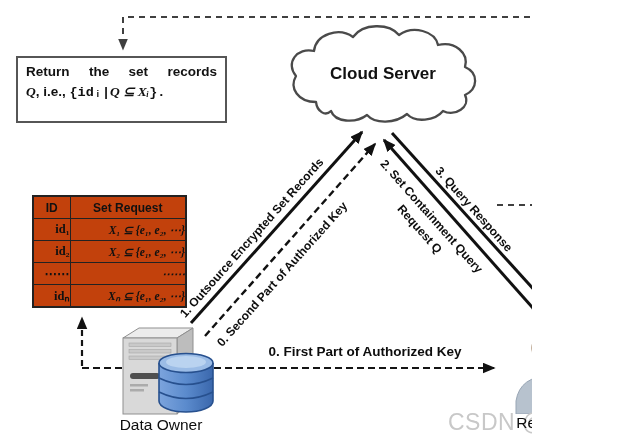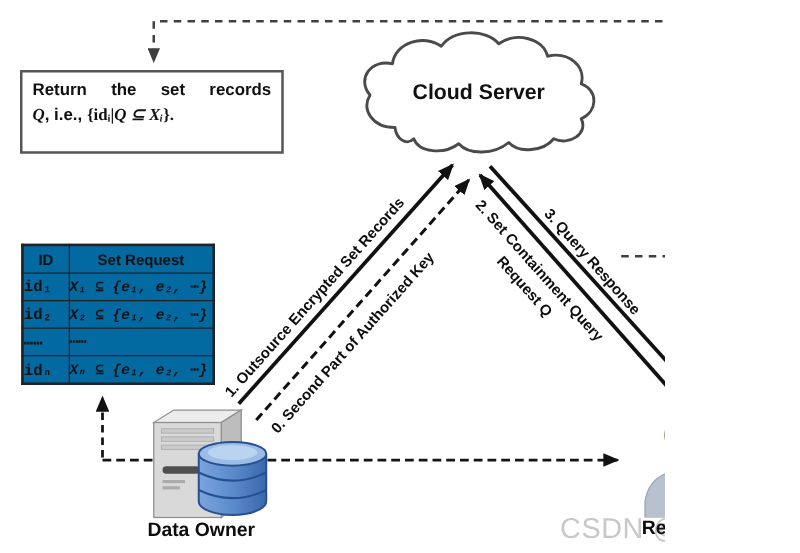--- a/index.html
+++ b/index.html
@@ -7,39 +7,39 @@
          font-family:"Liberation Sans",sans-serif;}
   svg{display:block;}
   
   #wires{position:absolute;left:0;top:0;z-index:1;}
   
   #info-box{position:absolute;left:16px;top:56px;width:211px;height:67px;z-index:2;
             background:#fff;border:2px solid #565656;box-sizing:border-box;
             padding:4px 8px 2px 8px;font-weight:bold;font-size:13.5px;line-height:1.46;color:#111;}
   .jline{text-align:justify;text-align-last:justify;}
   .math-i{font-family:"Liberation Serif",serif;font-style:italic;font-weight:bold;}
-  .math-r{font-family:Liberation Serif, serif;font-weight:bold;}
+  .math-r{font-family:Liberation Mono, monospace;font-weight:bold;}
   
   #cloud{position:absolute;left:282px;top:24px;width:202px;height:100px;z-index:2;}
   #cloud-label{position:absolute;left:282px;top:64px;width:202px;text-align:center;z-index:3;
                font-weight:bold;font-size:17px;color:#111;}
   
-  #records-table{position:absolute;left:17px;top:195px;width:153px;z-index:2;border-collapse:collapse;
-                 background:#0369a1;table-layout:fixed;}
+  #records-table{position:absolute;left:32px;top:195px;width:153px;z-index:2;border-collapse:collapse;
+                 background:#c2410c;table-layout:fixed;}
   #records-table,#records-table th,#records-table td{border:1.5px solid #222;}
   #records-table{border-width:2px;}
   #records-table th{font-size:12px;font-weight:bold;height:21px;padding:0;text-align:center;color:#111;}
-  #records-table td{height:21px;padding:0;text-align:left;color:#111;font-family:Liberation Mono, monospace;}
+  #records-table td{height:21px;padding:0;text-align:right;color:#111;}
   td.c-id{font-family:"Liberation Serif",serif;font-weight:bold;font-size:12.5px;}
   td.c-rec{font-family:"Liberation Serif",serif;font-weight:bold;font-style:italic;font-size:11.5px;margin-left:31px;}
   
   #tower{position:absolute;left:119px;top:326px;z-index:3;}
   #dbcyl{position:absolute;left:157px;top:351px;z-index:4;}
   #people{position:absolute;left:507px;top:329px;z-index:4;}
-  .actor-label{position:absolute;z-index:6;font-weight:bold;font-size:15.5px;color:#0d0d0d;text-align:center;}
+  .actor-label{position:absolute;z-index:6;font-weight:normal;font-size:15.5px;color:#0d0d0d;text-align:center;}
   #lbl-owner{left:86px;top:416px;width:150px;}
   #lbl-users{left:504px;top:414px;width:116px;}
   
   .arr-lbl{position:absolute;z-index:5;font-weight:bold;font-size:12px;color:#0d0d0d;
            white-space:nowrap;transform-origin:0 0;}
   #lbl-outsource{left:177px;top:311px;transform:rotate(-48.3deg);}
   #lbl-secondkey{left:214px;top:340px;transform:rotate(-48.3deg);}
   #lbl-response {left:443px;top:164px;transform:rotate(48.3deg);}
   #lbl-contain  {left:388px;top:157px;transform:rotate(48.3deg);}
   #lbl-request  {left:405px;top:202px;transform:rotate(48.3deg);}
@@ -168,14 +168,15 @@
     <path d="M80,63 L86,72 L92,63 Z" fill="#ecd2a6"></path>
   </svg>
   <div id="watermark">CSDN @白开水呀呀</div>
   <div id="lbl-users" class="actor-label">Return Users</div>
 
   <div id="lbl-outsource" class="arr-lbl">1. Outsource Encrypted Set Records</div>
   <div id="lbl-secondkey" class="arr-lbl">0. Second Part of Authorized Key</div>
   <div id="lbl-response" class="arr-lbl">3. Query Response</div>
   <div id="lbl-contain" class="arr-lbl">2. Set Containment Query</div>
   <div id="lbl-request" class="arr-lbl">Request Q</div>
+  <div id="lbl-firstkey">0. First Part of Authorized Key</div>
 
 </div>
 
 </body></html>

